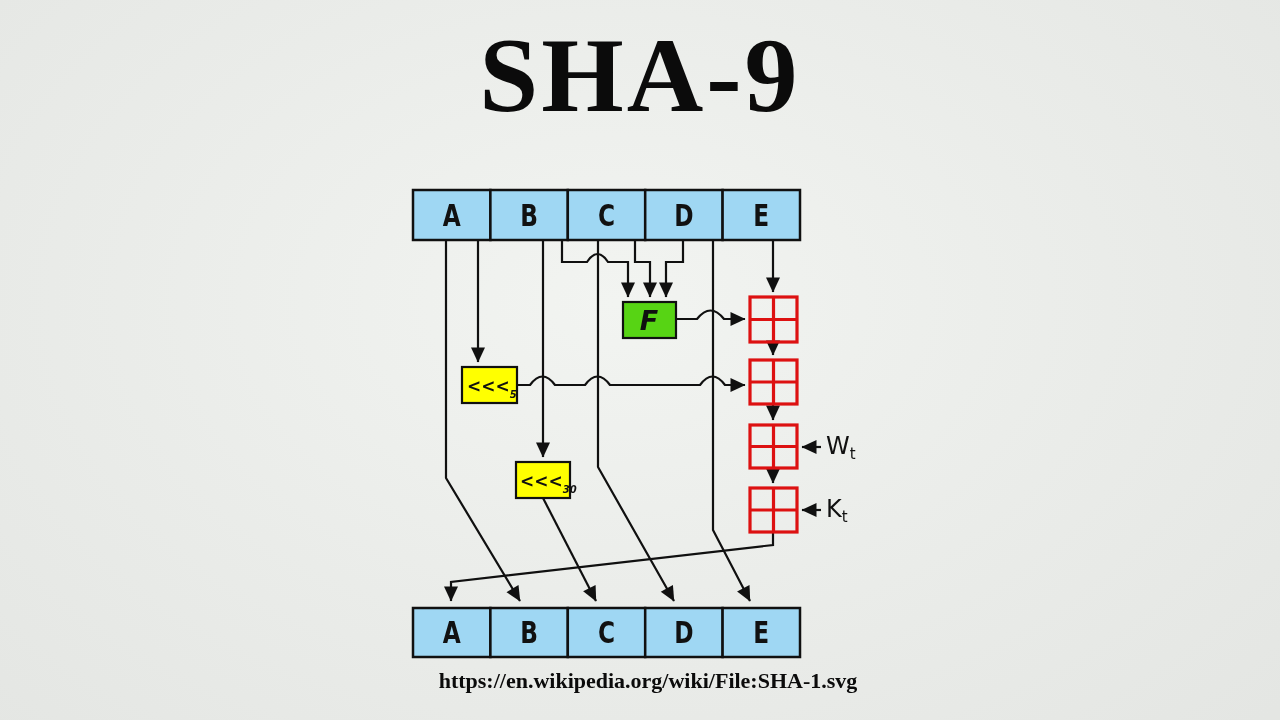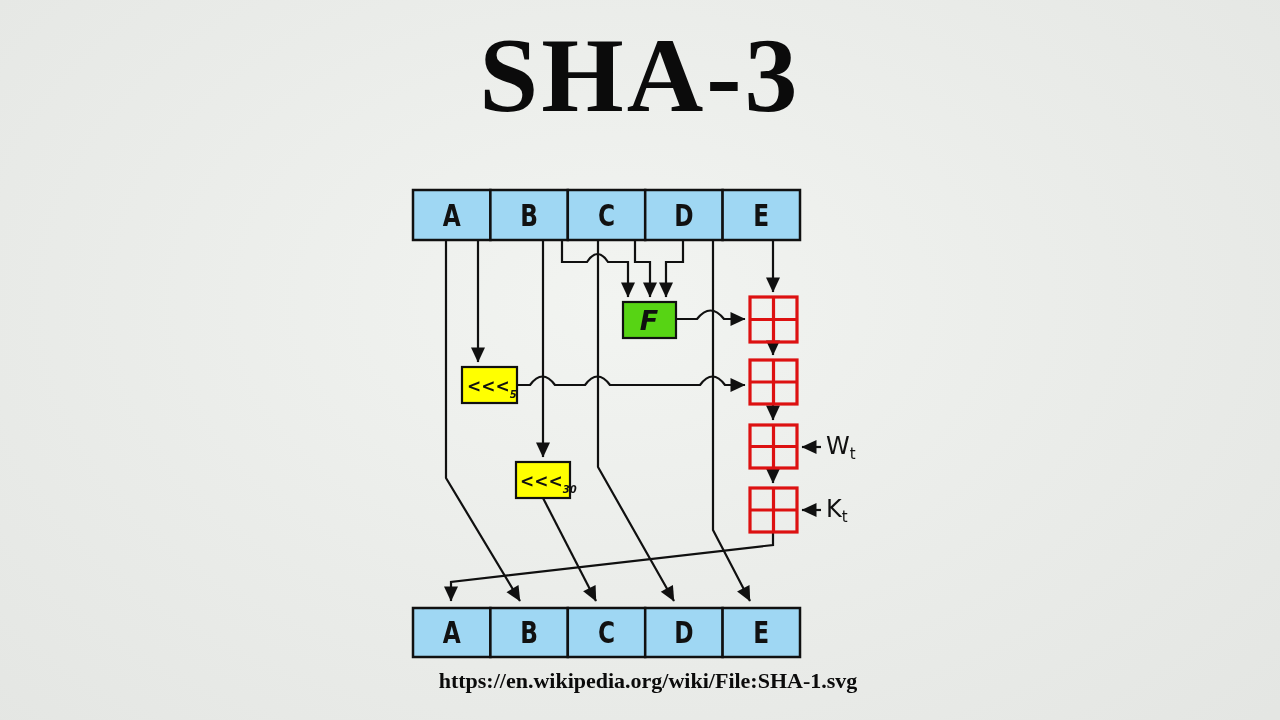--- a/index.html
+++ b/index.html
@@ -20,21 +20,21 @@
   .rot-label{font-family:"DejaVu Sans", sans-serif;font-style:italic;font-weight:bold;font-size:17px;fill:#101010;}
   .rot-sub{font-size:10px;}
   .k-label{font-family:"DejaVu Sans", sans-serif;font-size:24px;fill:#101010;}
   .k-sub{font-size:15px;}
 </style>
 </head>
 <body>
 
 <div class="stage">
 
-  <div class="page-title">SHA-3</div>
+  <div class="page-title">SHA-9</div>
 
   <svg width="1280" height="720" viewBox="0 0 1280 720">
     <defs>
       <marker id="ah" orient="auto" markerUnits="userSpaceOnUse" markerWidth="17" markerHeight="16" refX="15.5" refY="8">
         <path d="M1,1 L16,8 L1,15 Z" fill="#101010"></path>
       </marker>
     </defs>
 
     <g class="wires" stroke-width="2.2" stroke="#101010">
       <path marker-end="url(#ah)" d="M446,240 V478 L520,601"></path>

